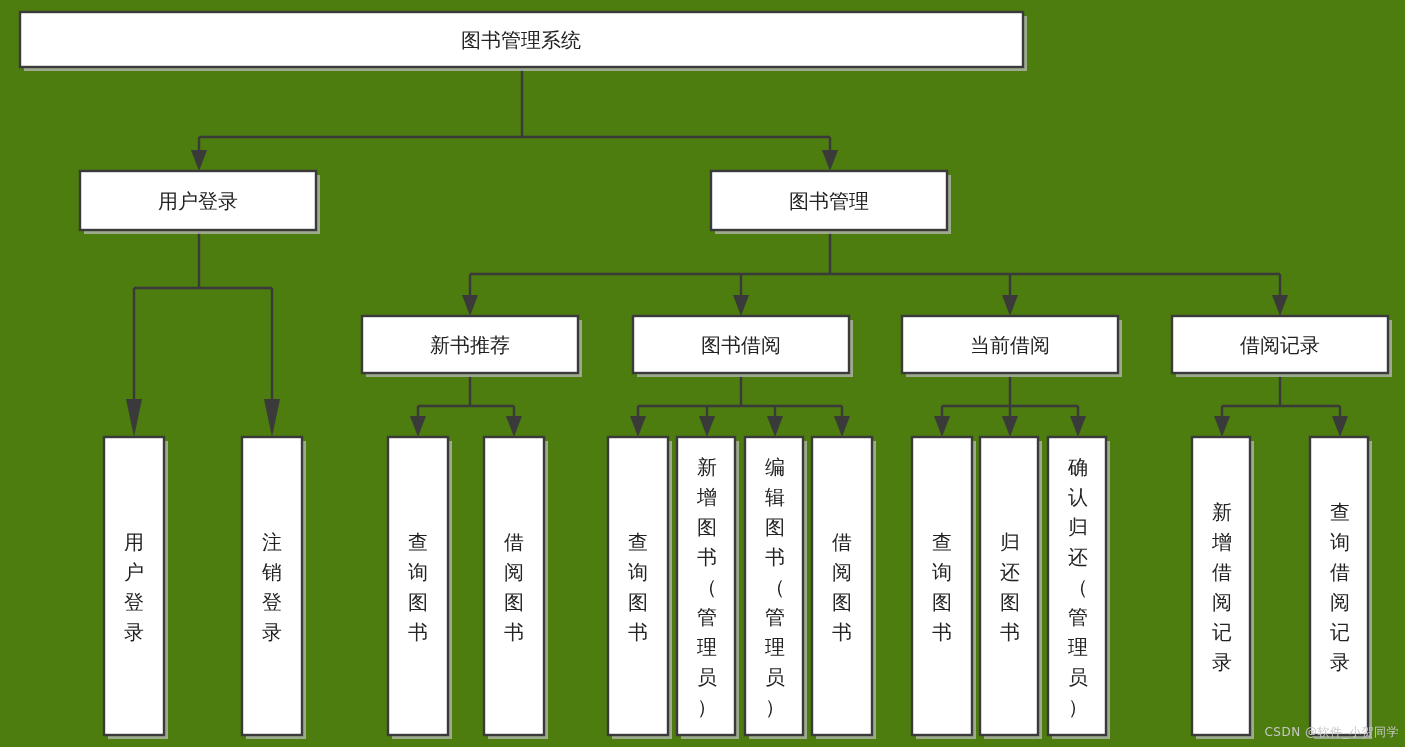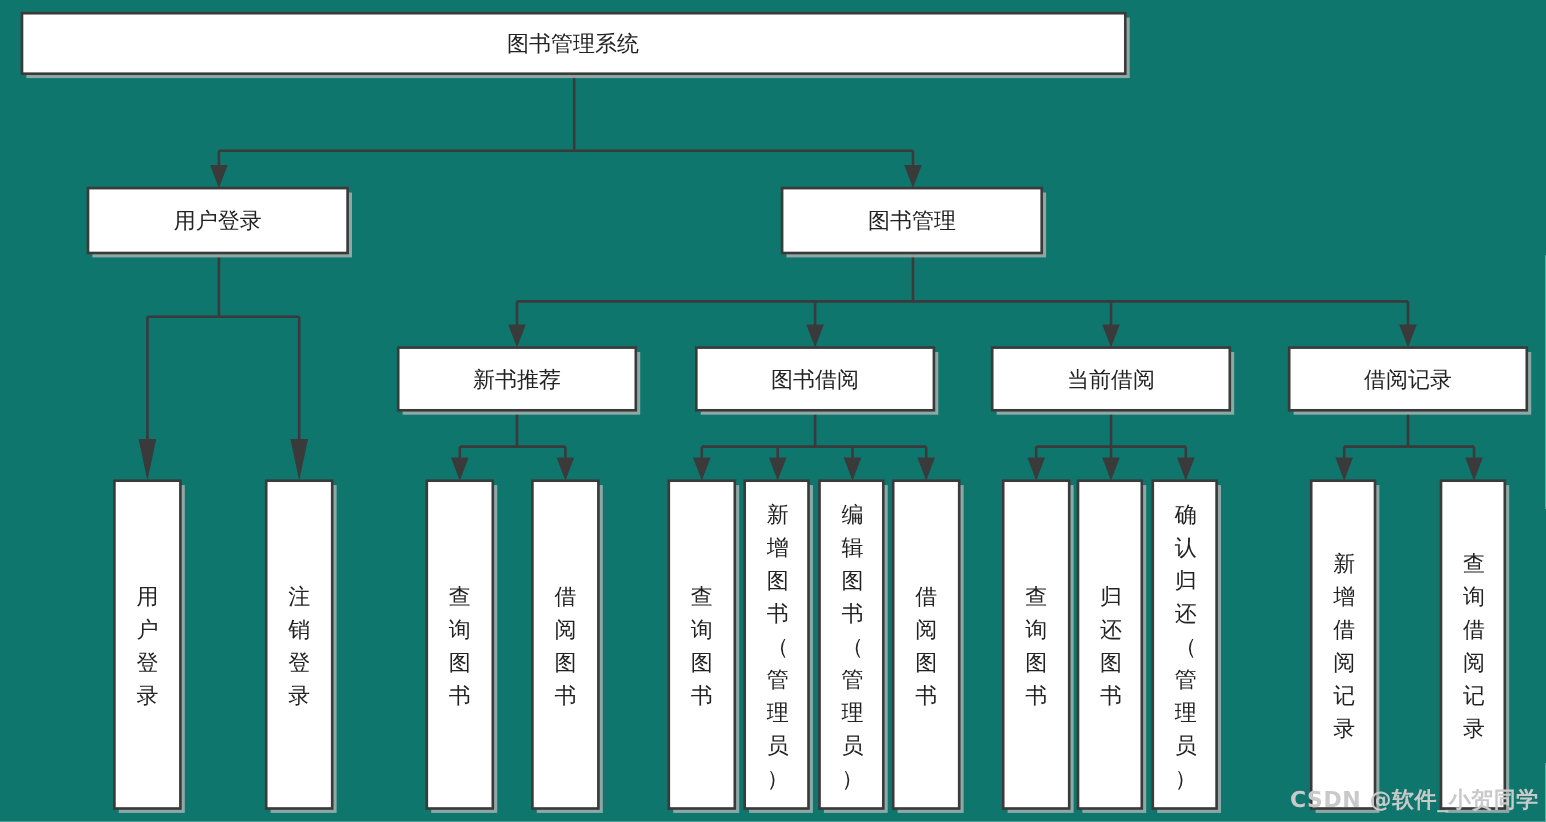--- a/index.html
+++ b/index.html
@@ -10,21 +10,21 @@
   body {
     width: 1405px;
     height: 747px;
     font-family: "DejaVu Sans", "Liberation Sans", sans-serif;
     overflow: hidden;
   }
   #diagram-root {
     position: relative;
     width: 1405px;
     height: 747px;
-    background: #0f766e;
+    background: #4d7c0f;
   }
   svg#tree-svg {
     position: absolute;
     left: 0;
     top: 0;
     width: 1405px;
     height: 747px;
     display: block;
   }
   .node-box {
@@ -57,26 +57,25 @@
     font-family: "DejaVu Sans", "Liberation Sans", sans-serif;
     font-size: 20px;
     fill: #222222;
     text-anchor: middle;
   }
   .watermark {
     position: absolute;
     right: 6px;
     bottom: 6px;
     font-family: "DejaVu Sans", "Liberation Sans", sans-serif;
-    font-size: 20px;
+    font-size: 12px;
     color: #c9c9c9;
     letter-spacing: 0.5px;
     white-space: nowrap;
     user-select: none;
-    font-weight: bold;
   }
 </style>
 </head>
 <body>
 
 <div id="diagram-root">
   <svg id="tree-svg" viewBox="0 0 1405 747" xmlns="http://www.w3.org/2000/svg">
 
     <g>
 

